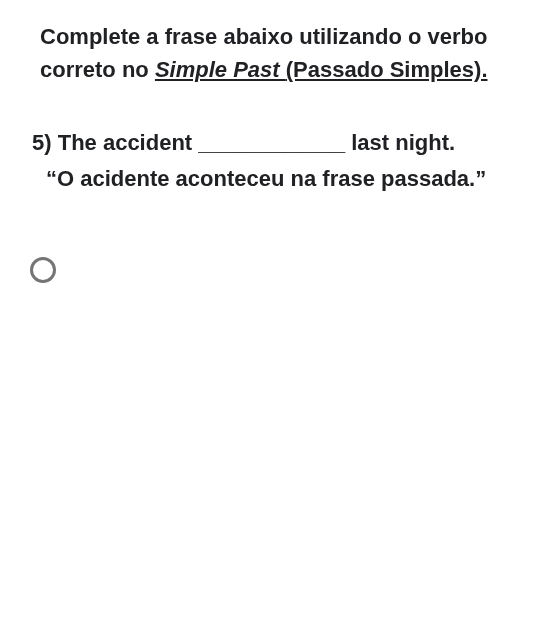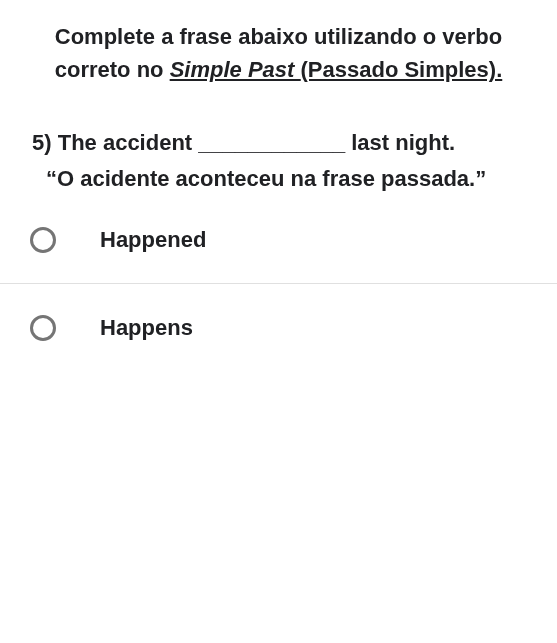--- a/index.html
+++ b/index.html
@@ -11,36 +11,37 @@
     font-family: Arial, Helvetica, sans-serif;
     width: 557px;
     height: 643px;
     background: #ffffff;
     color: #202124;
     padding: 20px 30px 0 30px;
   }
   .instruction {
     font-size: 22px;
     font-weight: 700;
-    text-align: center;
+    text-align: left;
     line-height: 1.5;
     margin-bottom: 40px;
     padding: 0 10px;
   }
   .instruction .tense-name {
     font-style: italic;
     text-decoration: underline;
   }
   .instruction .tense-translation {
     text-decoration: underline;
   }
   .question-block {
     font-size: 22px;
     font-weight: 700;
     line-height: 1.55;
+    margin-bottom: 30px;
     padding: 0 2px;
   }
   .question-sentence {
     margin-bottom: 2px;
   }
   .verb-hint {
     margin-bottom: 2px;
   }
   .translation {
     padding-left: 14px;
@@ -86,19 +87,14 @@
     <span>The accident</span>
     <span>____________</span>
     <span>last night.</span>
   </div>
   <div class="translation">“O acidente aconteceu na frase passada.”</div>
 </div>
 
 <div class="options">
   <div class="option-row">
     <div class="radio"></div>
-    <div class="option-label">Happened</div>
-  </div>
-  <div class="option-row">
-    <div class="radio"></div>
-    <div class="option-label">Happens</div>
   </div>
 </div>
 
 </body></html>

